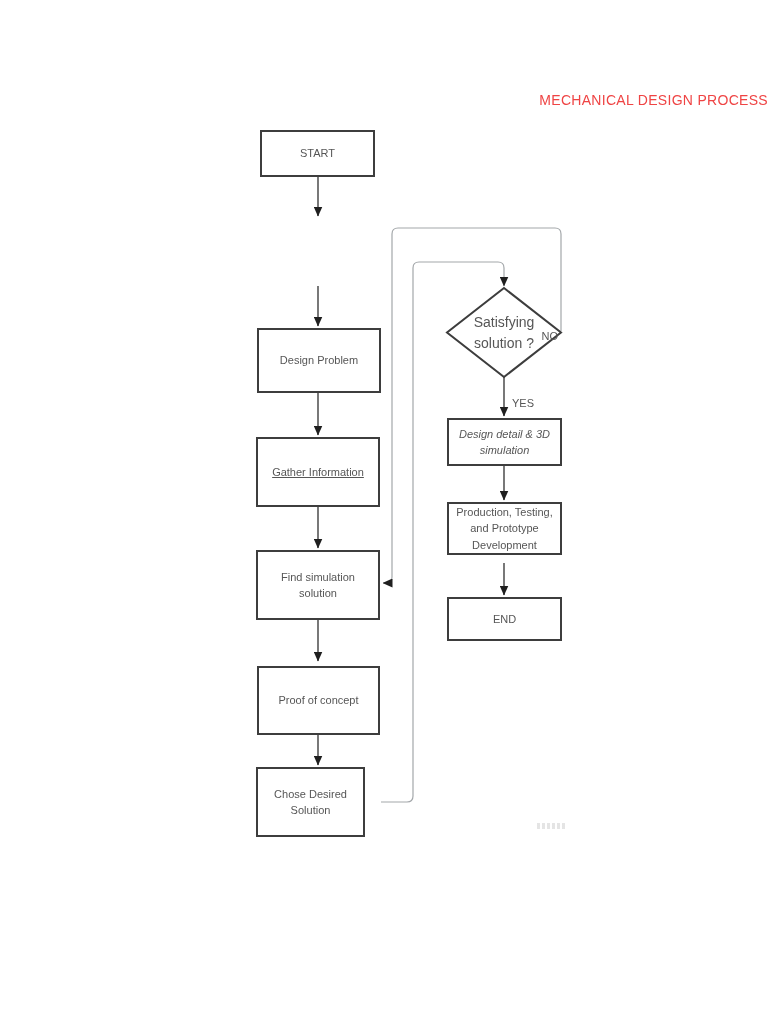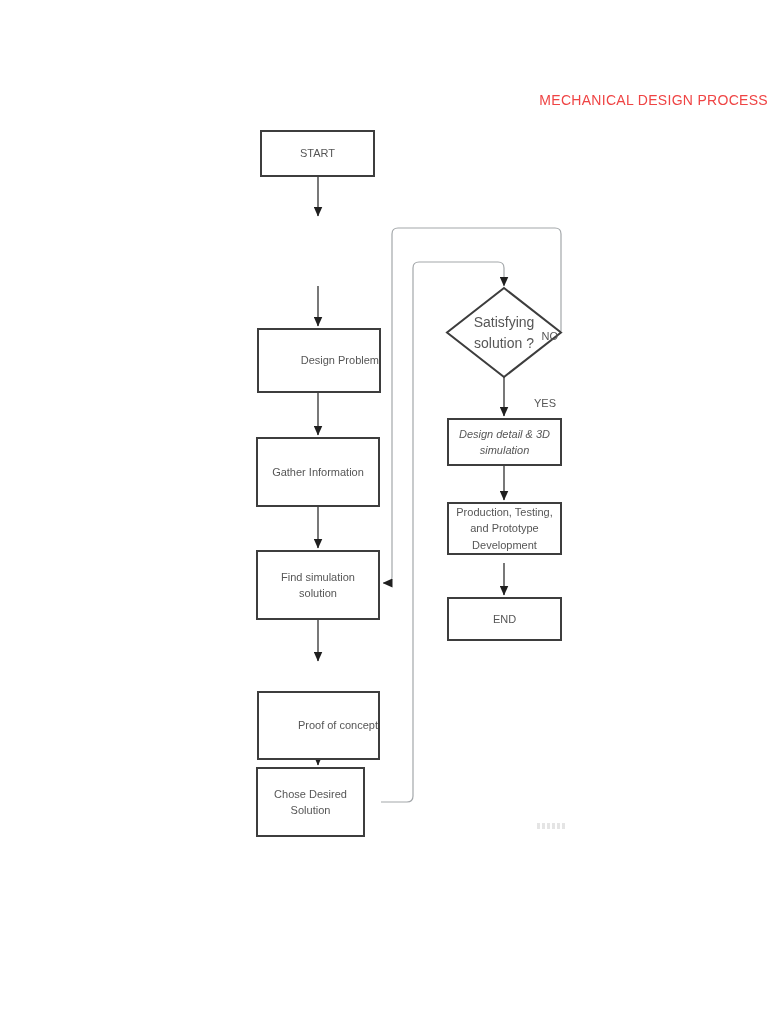--- a/index.html
+++ b/index.html
@@ -91,33 +91,33 @@
     <path d="M504,563 V595" fill="none" stroke="#1f1f1f" stroke-width="1.2" marker-end="url(#arrow)"></path>
 
     <polygon points="504,288 561,332.5 504,377 447,332.5" fill="#ffffff" stroke="#3d3d3d" stroke-width="2"></polygon>
   </svg>
 
   <div class="node" style="left:260px;top:130px;width:115px;height:47px;">
     <span class="lbl">START</span>
   </div>
 
 
-  <div class="node" style="left:257px;top:328px;width:124px;height:65px;justify-content:flex-end;">
+  <div class="node" style="left:257px;top:328px;width:124px;height:65px;">
     <span class="lbl">Design Problem</span>
   </div>
 
-  <div class="node" style="left:256px;top:437px;width:124px;height:70px;">
+  <div class="node" style="left:256px;top:437px;width:124px;height:70px;text-decoration:underline;">
     <span class="lbl">Gather Information</span>
   </div>
 
   <div class="node" style="left:256px;top:550px;width:124px;height:70px;">
     <span class="lbl">Find simulation solution</span>
   </div>
 
-  <div class="node" style="left:257px;top:691px;width:123px;height:69px;justify-content:flex-end;">
+  <div class="node" style="left:257px;top:666px;width:123px;height:69px;">
     <span class="lbl">Proof of concept</span>
   </div>
 
   <div class="node" style="left:256px;top:767px;width:109px;height:70px;">
     <span class="lbl">Chose Desired Solution</span>
   </div>
 
   <div class="decision-label" style="left:459px;top:315px;width:90px;height:36px;">
     <span class="lbl">Satisfying solution ?</span>
   </div>
@@ -128,17 +128,17 @@
 
   <div class="node node-right" style="left:447px;top:502px;width:115px;height:53px;">
     <span class="lbl">Production, Testing, and Prototype Development</span>
   </div>
 
   <div class="node node-right" style="left:447px;top:597px;width:115px;height:44px;">
     <span class="lbl">END</span>
   </div>
 
   <div class="edge-label" style="left:540px;top:295px;width:18px;text-align:right;margin-top:35px;">NO</div>
-  <div class="edge-label" style="left:534px;top:397px;">YES</div>
+  <div class="edge-label" style="left:512px;top:397px;">YES</div>
 
   <div class="faint-artifact"></div>
 
 </div>
 
 </body></html>

